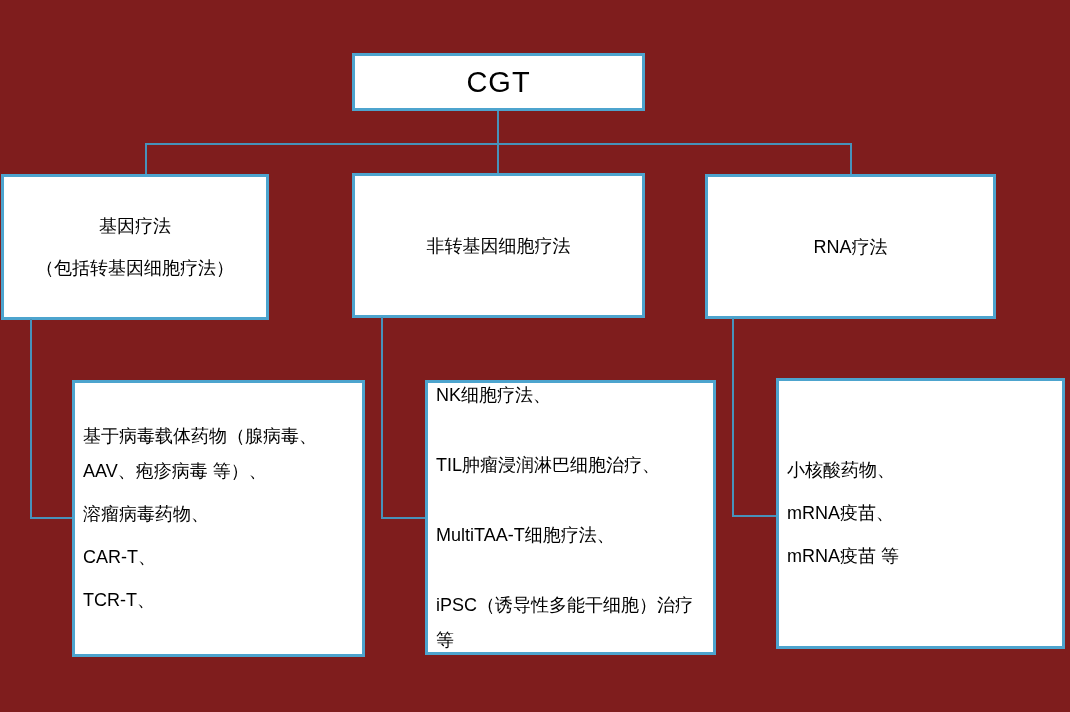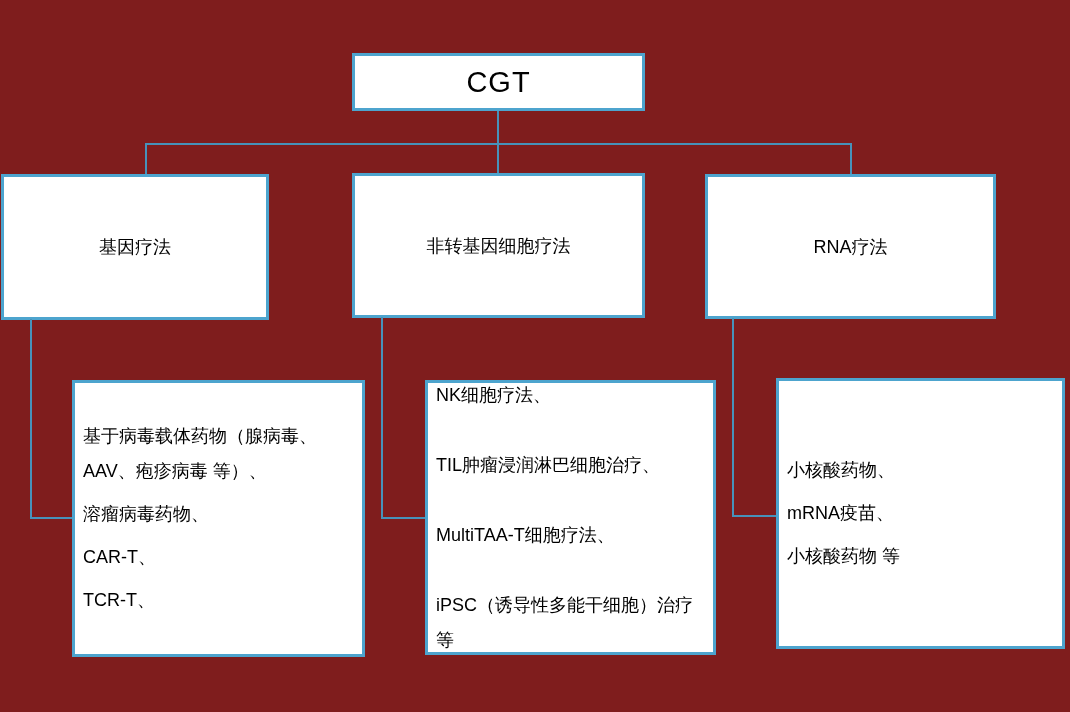--- a/index.html
+++ b/index.html
@@ -63,20 +63,21 @@
   </div>
 
   <div class="line" style="left:497px;top:111px;width:2px;height:34px;"></div>
   <div class="line" style="left:145px;top:143px;width:707px;height:2px;"></div>
   <div class="line" style="left:145px;top:143px;width:2px;height:31px;"></div>
   <div class="line" style="left:497px;top:143px;width:2px;height:30px;"></div>
   <div class="line" style="left:850px;top:143px;width:2px;height:31px;"></div>
 
   <div class="box branch-box" style="left:1px;top:174px;width:268px;height:146px;">
     <div class="t-line">基因疗法</div>
+    <div class="t-line">（包括转基因细胞疗法）</div>
   </div>
 
   <div class="box branch-box" style="left:352px;top:173px;width:293px;height:145px;">
     <div class="t-line">非转基因细胞疗法</div>
   </div>
 
   <div class="box branch-box" style="left:705px;top:174px;width:291px;height:145px;">
     <div class="t-line">RNA疗法</div>
   </div>
 
@@ -99,16 +100,16 @@
   <div class="box leaf-box" style="left:425px;top:380px;width:291px;height:275px;gap:27px;">
     <p>NK细胞疗法、</p>
     <p>TIL肿瘤浸润淋巴细胞治疗、</p>
     <p>MultiTAA-T细胞疗法、</p>
     <p>iPSC（诱导性多能干细胞）治疗 等</p>
   </div>
 
   <div class="box leaf-box" style="left:776px;top:378px;width:289px;height:271px;">
     <p>小核酸药物、</p>
     <p>mRNA疫苗、</p>
-    <p>小核酸药物 等</p>
+    <p>mRNA疫苗 等</p>
   </div>
 
 </div>
 
 </body></html>

